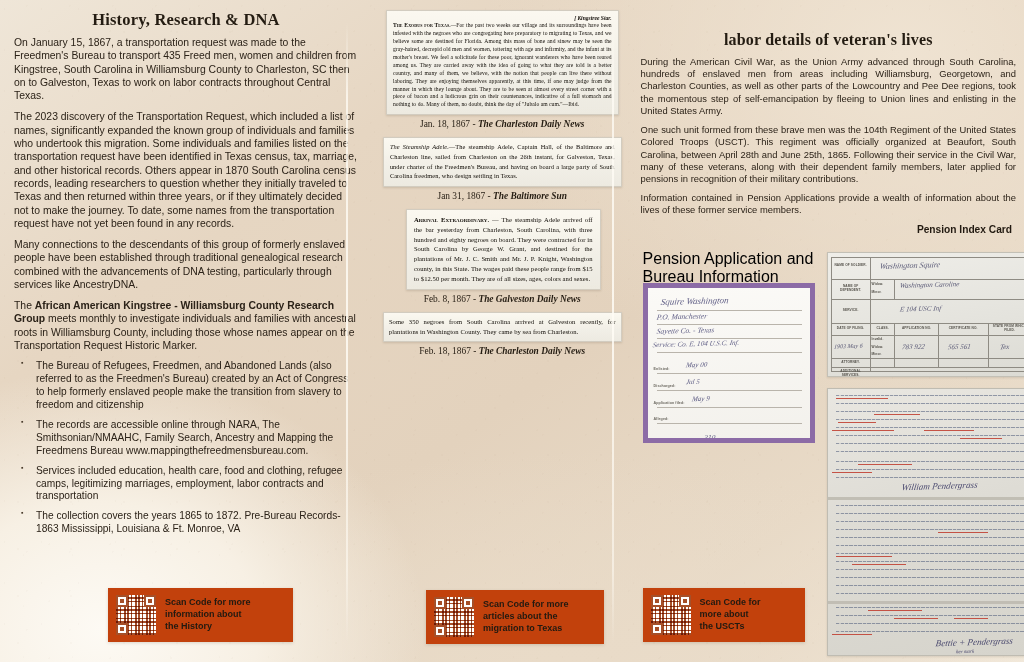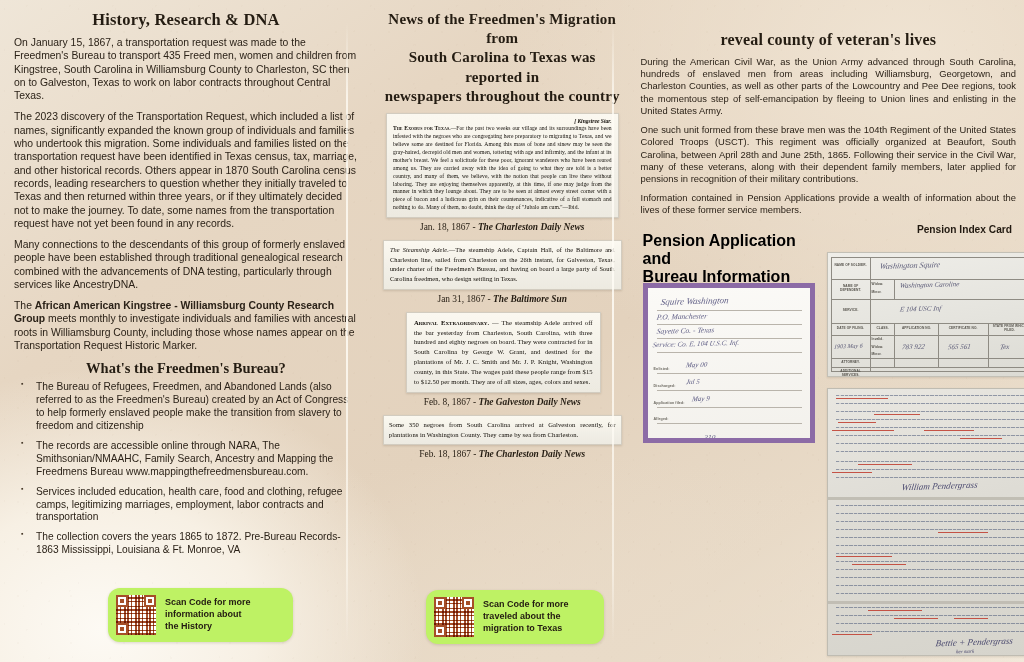--- a/index.html
+++ b/index.html
@@ -87,22 +87,22 @@
     padding-left: 22px;
     margin-bottom: 7px;
   }
   ul.bullets li::before {
     content:"▪"; position:absolute; left:7px; top:-1px;
     font-size: 7px; color:#4a3c2c;
   }
 
   
   .qr-box {
-    background:#bef264; display:flex; align-items:center; gap:9px;
-    padding:7px 10px 7px 8px; box-shadow:0 1px 3px rgba(80,60,40,.18);border-radius:12px;
+    background:#c2410c; display:flex; align-items:center; gap:9px;
+    padding:7px 10px 7px 8px; box-shadow:0 1px 3px rgba(80,60,40,.18);
   }
   .qr {
     width:40px; height:40px; flex:0 0 40px;
     background-color:#fff;
     background-image:
       repeating-linear-gradient(90deg,#a64f28 0 2px, #fff 2px 4px, #a64f28 4px 5px, #fff 5px 8px, #a64f28 8px 10px, #fff 10px 11px),
       repeating-linear-gradient(0deg,#a64f28 0 2px, transparent 2px 4px, #a64f28 4px 5px, transparent 5px 9px, #a64f28 9px 10px, transparent 10px 12px);
     background-blend-mode: multiply;
     position:relative;
   }
@@ -199,21 +199,20 @@
   <div class="col col-1">
     <h2 class="col-title t1">History,  Research &amp; DNA</h2>
 
     <p class="body">On January 15, 1867, a transportation request was made to the Freedmen's Bureau to transport 435 Freed men, women and children from Kingstree, South Carolina in Williamsburg County to Charleston, SC then on to Galveston, Texas to work on labor contracts throughout Central Texas.</p>
     <p class="body">The 2023 discovery of the Transportation Request, which included a list of names, significantly expanded the known group of individuals and families who undertook this migration. Some individuals and families listed on the transportation request have been identified in Texas census, tax, marriage, and other historical records. Others appear in 1870 South Carolina census records, leading researchers to question whether they initially traveled to Texas and then returned within three years, or if they ultimately decided not to make the journey. To date, some names from the transportation request have not yet been found in any records.</p>
     <p class="body">Many connections to the descendants of this group of formerly enslaved people have been established through traditional genealogical research combined with the advancements of DNA testing, particularly through services like AncestryDNA.</p>
 
     <p class="body"><span>The </span><b>African American Kingstree - Williamsburg County Research Group</b><span> meets monthly to investigate individuals and families with ancestral roots in Williamsburg County, including those whose names appear on the Transportation Request Historic Marker.</span></p>
 
 
-    <h3 class="sub">What's the Freedmen's Bureau?</h3>
 
     <ul class="bullets">
       <li>The Bureau of Refugees, Freedmen, and Abandoned Lands (also referred to as the Freedmen's Bureau) created by an Act of Congress to help formerly enslaved people make the transition from slavery to freedom and citizenship</li>
       <li>The records are accessible online through NARA, The Smithsonian/NMAAHC, Family Search, Ancestry and Mapping the Freedmens Bureau www.mappingthefreedmensbureau.com.</li>
       <li>Services included education, health care, food and clothing, refugee camps, legitimizing marriages, employment, labor contracts and transportation</li>
       <li>The collection covers the years 1865 to 1872. Pre-Bureau Records-1863 Mississippi, Louisiana &amp; Ft. Monroe, VA</li>
     </ul>
 
     <div class="qr-wrap-c1">
       <div class="qr-box">
@@ -227,25 +226,20 @@
           <div>information about</div>
           <div>the History</div>
         </div>
       </div>
     </div>
   </div>
 
   <div class="divider d1"></div>
 
   <div class="col col-2">
-    <h2 class="col-title t2">
-      <span>News of the Freedmen's Migration from</span><br>
-      <span>South Carolina to Texas was reported in</span><br>
-      <span>newspapers throughout the country</span>
-    </h2>
 
     <div class="clip" style="margin:0 4px;">
       <div class="src-top">[ Kingstree Star.</div>
       <p><span class="lead">The Exodus for Texas.</span><span>—For the past two weeks our village and its surroundings have been infested with the negroes who are congregating here preparatory to migrating to Texas, and we believe some are destined for Florida. Among this mass of bone and sinew may be seen the gray-haired, decrepid old men and women, tottering with age and infirmity, and the infant at its mother's breast. We feel a solicitude for these poor, ignorant wanderers who have been reared among us. They are carried away with the idea of going to what they are told is a better country, and many of them, we believe, with the notion that people can live there without laboring. They are enjoying themselves apparently, at this time, if one may judge from the manner in which they lounge about. They are to be seen at almost every street corner with a piece of bacon and a ludicrous grin on their countenances, indicative of a full stomach and nothing to do. Many of them, no doubt, think the day of "Jubalo am cum."—Ibid.</span></p>
     </div>
     <div class="caption"><span>Jan. 18, 1867 - </span><i>The Charleston Daily News</i></div>
 
     <div class="clip med" style="margin:0 1px;">
       <p><span class="ital">The Steamship Adele.</span><span>—The steamship Adele, Captain Hall, of the Baltimore and Charleston line, sailed from Charleston on the 26th instant, for Galveston, Texas, under charter of the Freedmen's Bureau, and having on board a large party of South Carolina freedmen, who design settling in Texas.</span></p>
     </div>
@@ -263,43 +257,43 @@
 
     <div class="qr-wrap-c2">
       <div class="qr-box">
         <div class="qr">
           <span class="eye tl"></span>
             <span class="eye tr"></span>
             <span class="eye bl"></span>
         </div>
         <div class="qr-text">
           <div>Scan Code for more</div>
-          <div>traveled about the</div>
+          <div>articles about the</div>
           <div>migration to Texas</div>
         </div>
       </div>
     </div>
   </div>
 
   <div class="divider d2"></div>
 
   <div class="col col-3">
     <h2 class="col-title t3">
       <br>
-      <span>reveal county of veteran's lives</span>
+      <span>labor details of veteran's lives</span>
     </h2>
 
     <p class="body">During the American Civil War, as the Union Army advanced through South Carolina, hundreds of enslaved men from areas including Williamsburg, Georgetown, and Charleston Counties, as well as other parts of the Lowcountry and Pee Dee regions, took the momentous step of self-emancipation by fleeing to Union lines and enlisting in the United States Army.</p>
     <p class="body">One such unit formed from these brave men was the 104th Regiment of the United States Colored Troops (USCT). This regiment was officially organized at Beaufort, South Carolina, between April 28th and June 25th, 1865. Following their service in the Civil War, many of these veterans, along with their dependent family members, later applied for pensions in recognition of their military contributions.</p>
     <p class="body">Information contained in Pension Applications provide a wealth of information about the lives of these former service members.</p>
 
 
     <div class="label-right" style="margin-right:4px;">Pension Index Card</div>
 
-    <div style="position:absolute; left:12px; top:232px; width:185px;font-weight:bold;">
+    <div style="position:absolute; left:12px; top:250px; width:185px;">
       <div class="sub-left">Pension Application and</div>
       <div class="sub-left">Bureau Information</div>
     </div>
 
     <div class="doc-purple" style="position:absolute; left:12px; top:283px; width:172px; height:160px;">
       <div class="hand" style="left:13px; top:8px; font-size:9px;">Squire Washington</div>
       <div class="ruled" style="top:22px;"></div>
       <div class="hand" style="left:9px; top:24px; font-size:7.5px;">P.O. Manchester</div>
       <div class="ruled" style="top:36px;"></div>
       <div class="hand" style="left:9px; top:38px; font-size:7.5px;">Sayette Co. - Texas</div>
@@ -421,15 +415,29 @@
       <div class="tl-line" style="top:234px;"></div>
       <div class="tl-line" style="top:242px;"></div>
       <div class="ul-red" style="left:40px; width:54px; top:221px;"></div>
       <div class="ul-red" style="left:66px; width:44px; top:229px;"></div>
       <div class="ul-red" style="left:126px; width:34px; top:229px;"></div>
       <div class="ul-red" style="left:4px; width:40px; top:245px;"></div>
       <div class="sig" style="left:108px; top:248px; font-size:9px;">Bettie + Pendergrass</div>
       <div class="sig" style="left:128px; top:260px; font-size:5px;">her mark</div>
     </div>
 
+    <div class="qr-wrap-c3">
+      <div class="qr-box">
+        <div class="qr">
+          <span class="eye tl"></span>
+            <span class="eye tr"></span>
+            <span class="eye bl"></span>
+        </div>
+        <div class="qr-text">
+          <div>Scan Code for</div>
+          <div>more about</div>
+          <div>the USCTs</div>
+        </div>
+      </div>
+    </div>
   </div>
 
 </div>
 
 </body></html>

